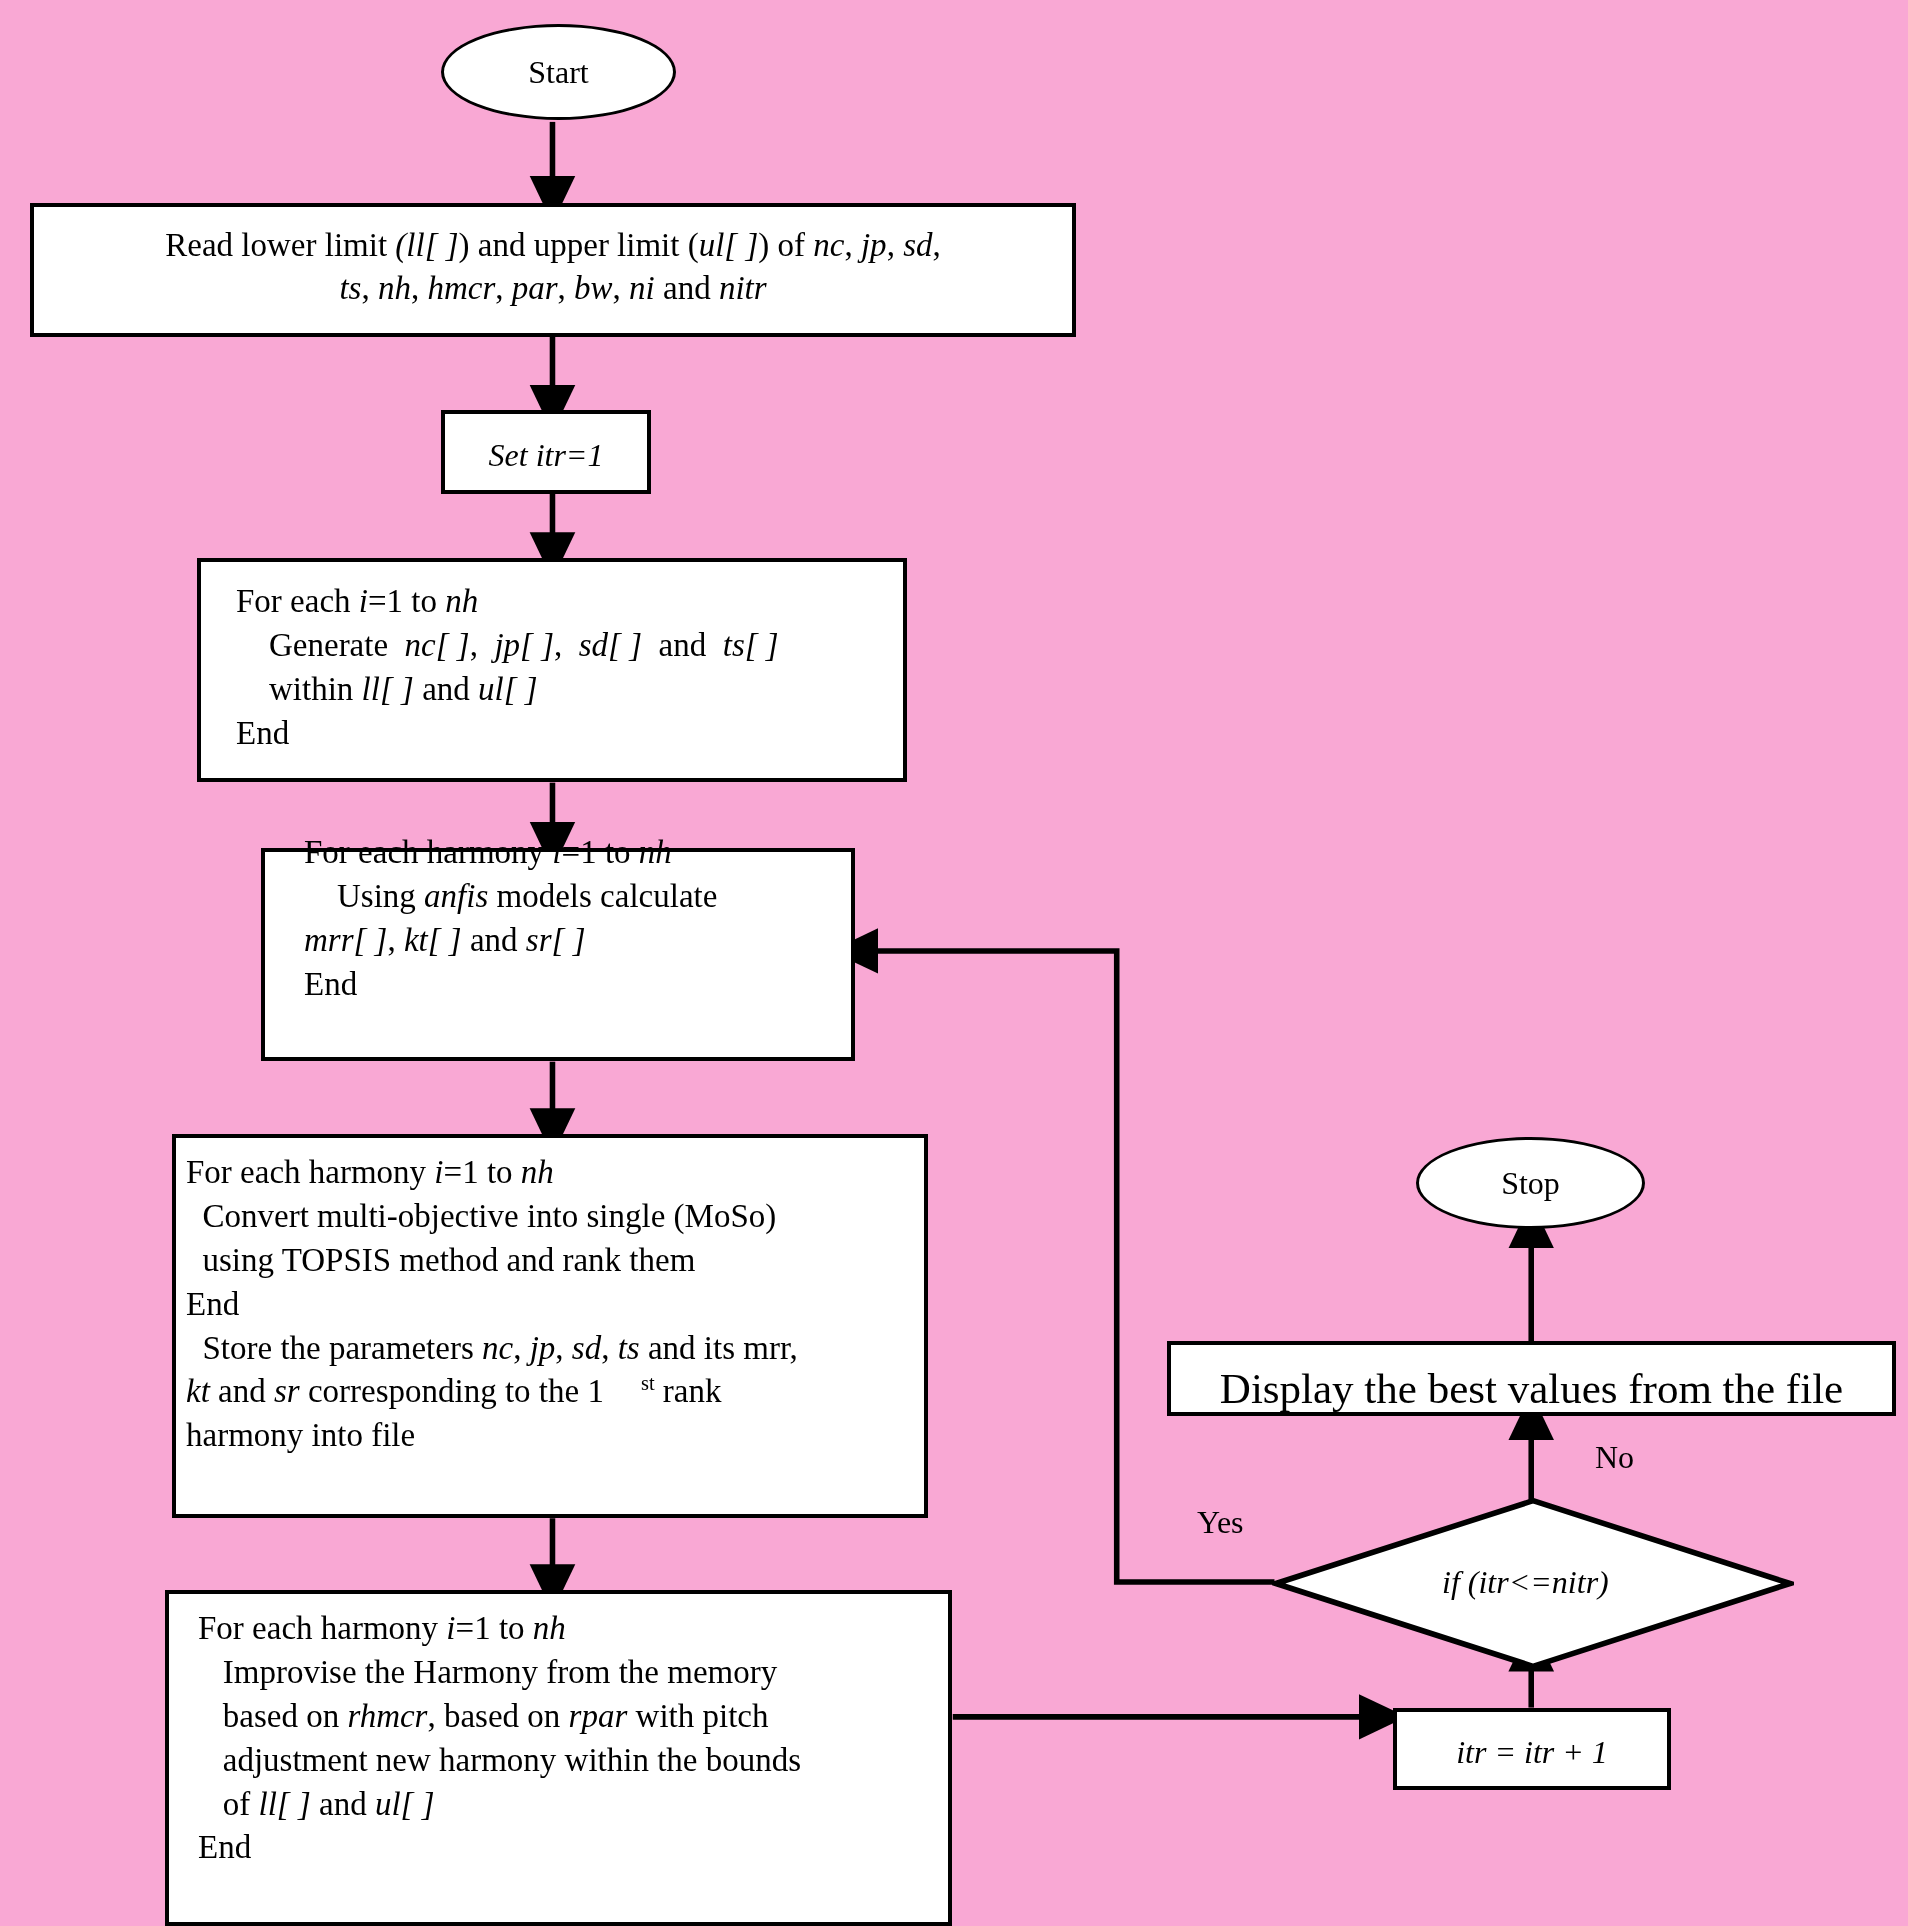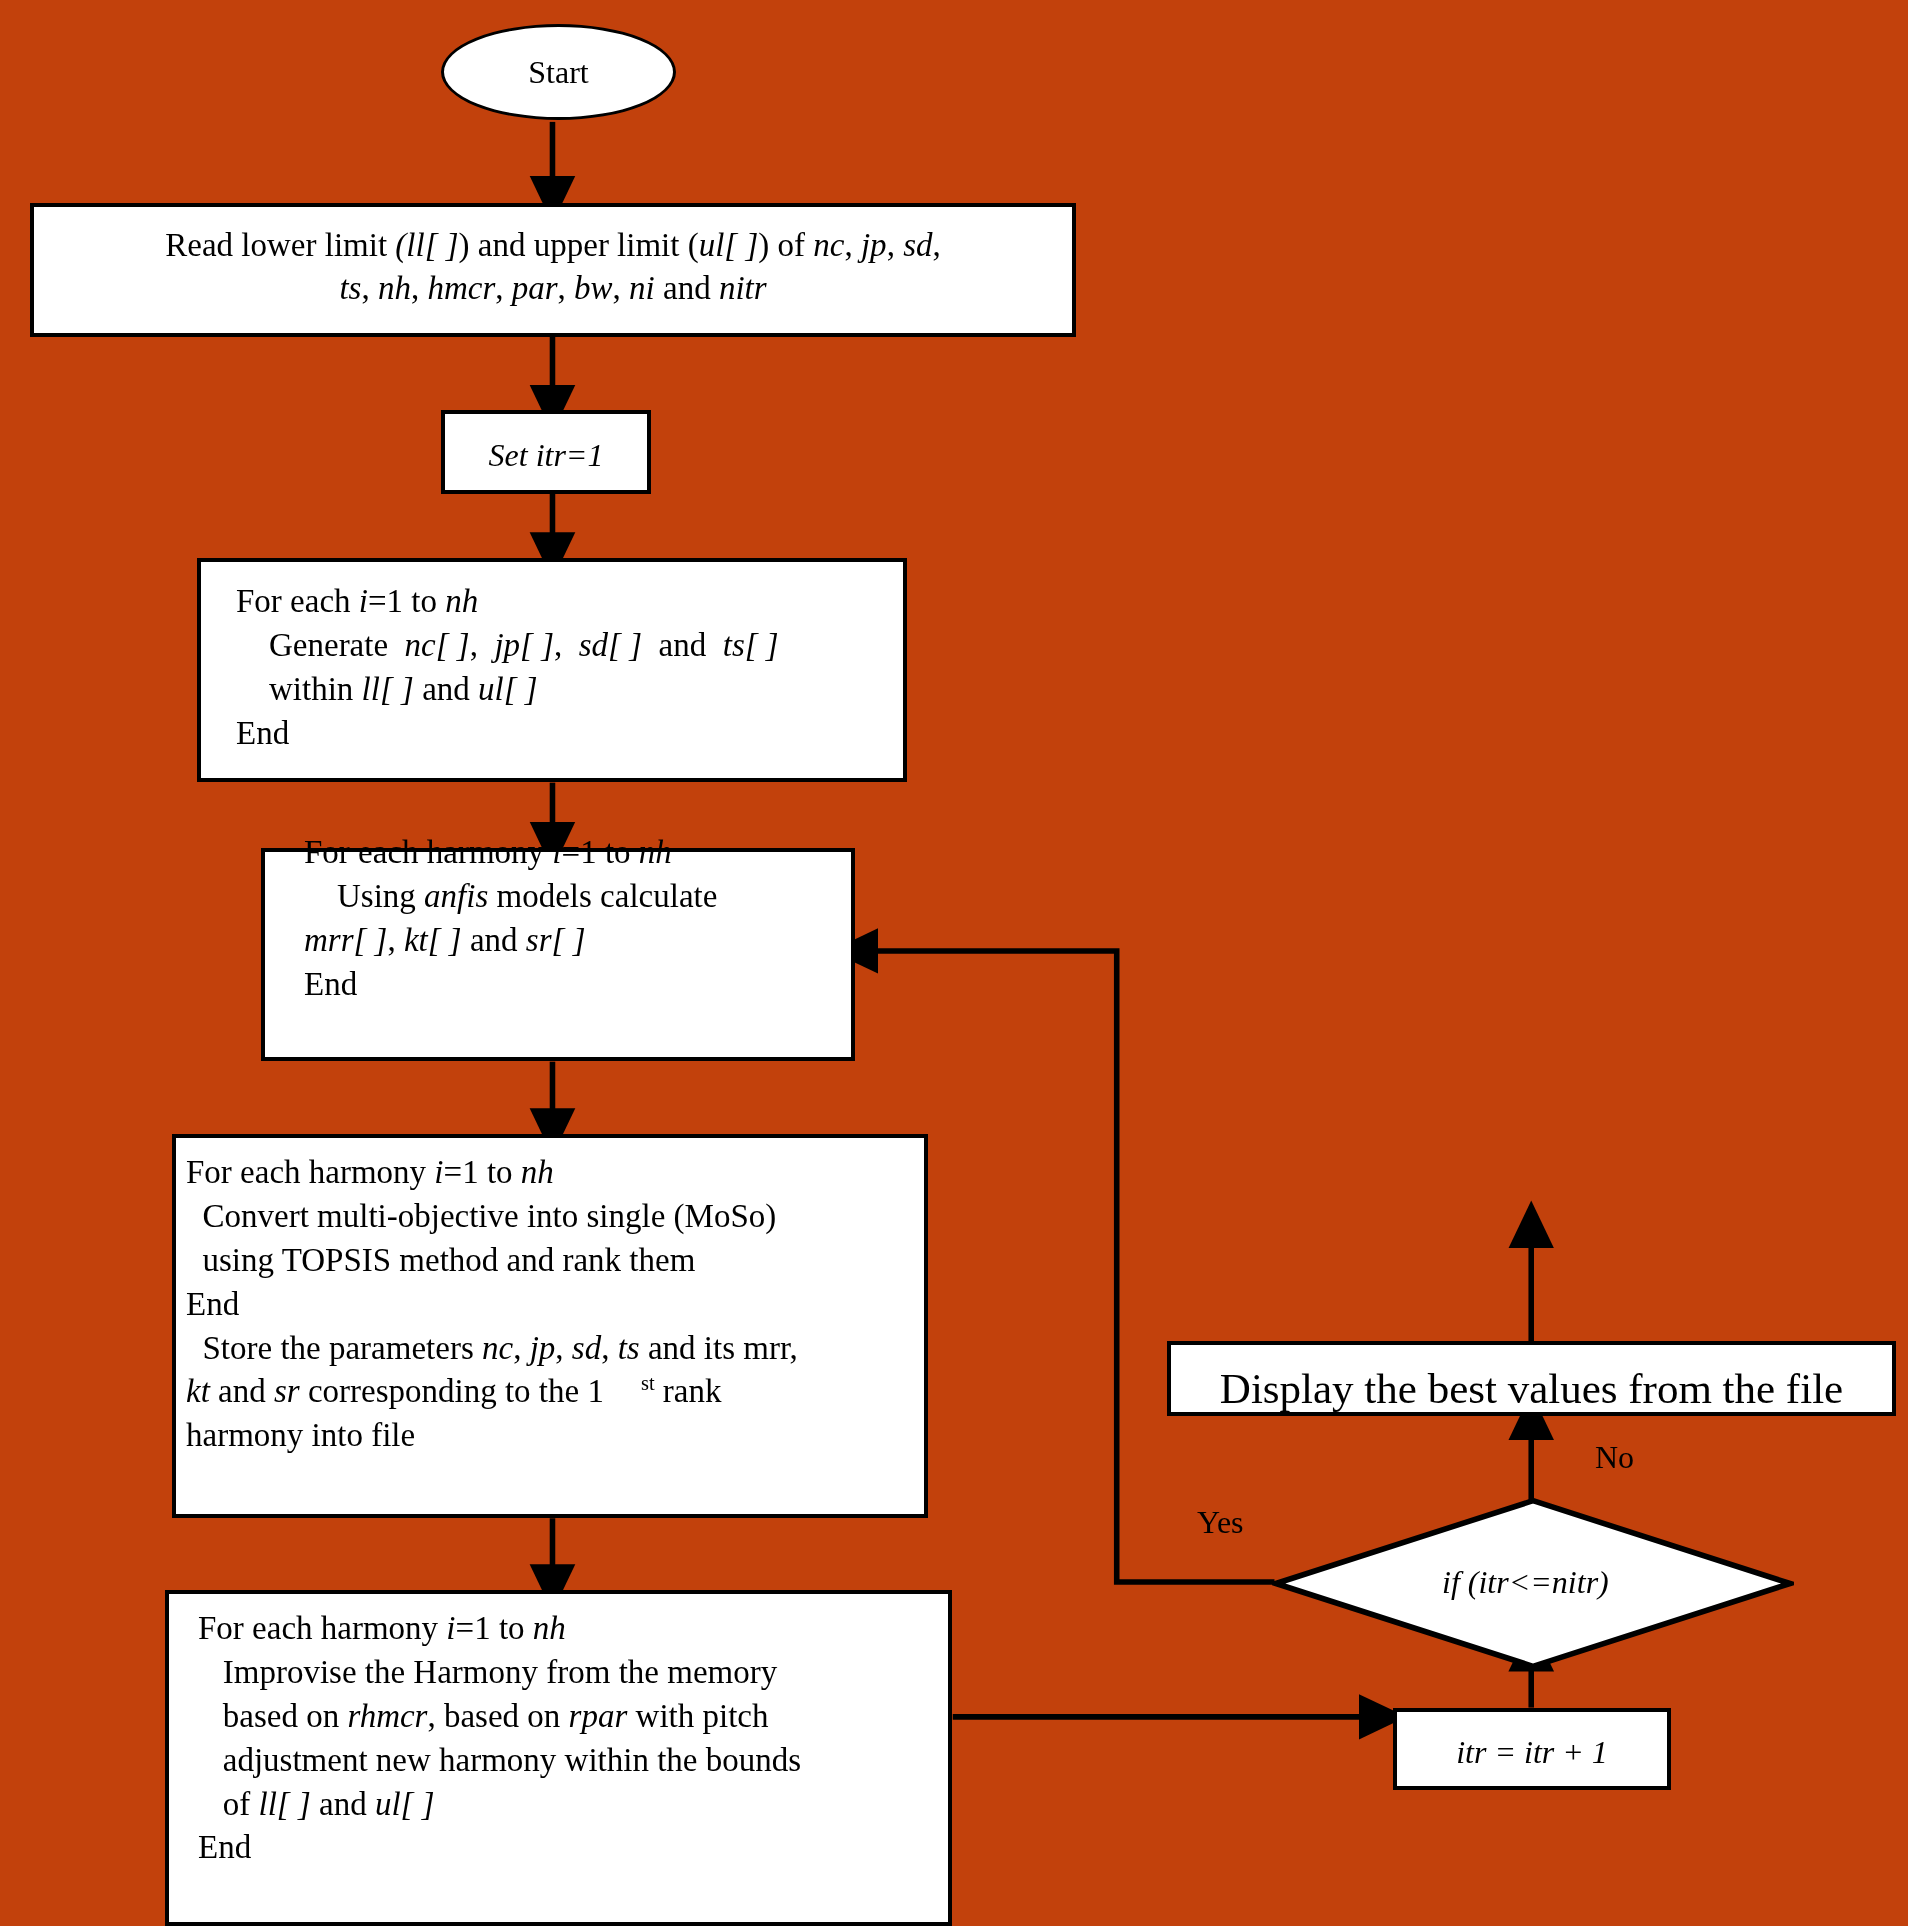--- a/index.html
+++ b/index.html
@@ -4,21 +4,21 @@
 <style>
   html, body {
     margin: 0;
     padding: 0;
     background: #ffffff;
   }
   #canvas {
     position: relative;
     width: 1908px;
     height: 1926px;
-    background: #c2410c;
+    background: #f9a8d4;
     font-family: "Liberation Serif", "DejaVu Serif", serif;
     color: #000000;
     overflow: hidden;
   }
   svg.wires {
     position: absolute;
     left: 0;
     top: 0;
     width: 1908px;
     height: 1926px;
@@ -143,20 +143,23 @@
 harmony into file</div>
 
   <div class="node proc" style="left:165px; top:1590px; width:787px; height:336px;"></div>
   <div class="txt" style="left:198px; top:1607px; font-size:33px; line-height:1.33;">For each harmony <span class="it">i</span>=1 to <span class="it">nh</span>
 <span>&nbsp;&nbsp;&nbsp;Improvise the Harmony from the memory</span>
 <span>&nbsp;&nbsp;&nbsp;based on <span class="it">rhmcr</span>, based on <span class="it">rpar</span> with pitch</span>
 <span>&nbsp;&nbsp;&nbsp;adjustment new harmony within the bounds</span>
 <span>&nbsp;&nbsp;&nbsp;of <span class="it">ll[ ]</span> and <span class="it">ul[ ]</span></span>
 End</div>
 
+  <div class="ellipse" style="left:1416px; top:1137px; width:229px; height:92px;">
+    <div class="terminal-label">Stop</div>
+  </div>
 
   <div class="node proc" style="left:1167px; top:1341px; width:729px; height:75px;">
     <div class="txt center" style="left:0; top:16px; font-size:43px;">Display the best values from the file</div>
   </div>
 
   <svg style="position:absolute; left:1272px; top:1497px; width:522px; height:173px;" viewBox="0 0 844 280" xmlns="http://www.w3.org/2000/svg">
     <polygon points="422,6 838,140 422,274 6,140" fill="#ffffff" stroke="#000000" stroke-width="9"></polygon>
   </svg>
   <div class="diamond-label" style="left:1442px; top:1564px;">if (itr&lt;=nitr)</div>
 

